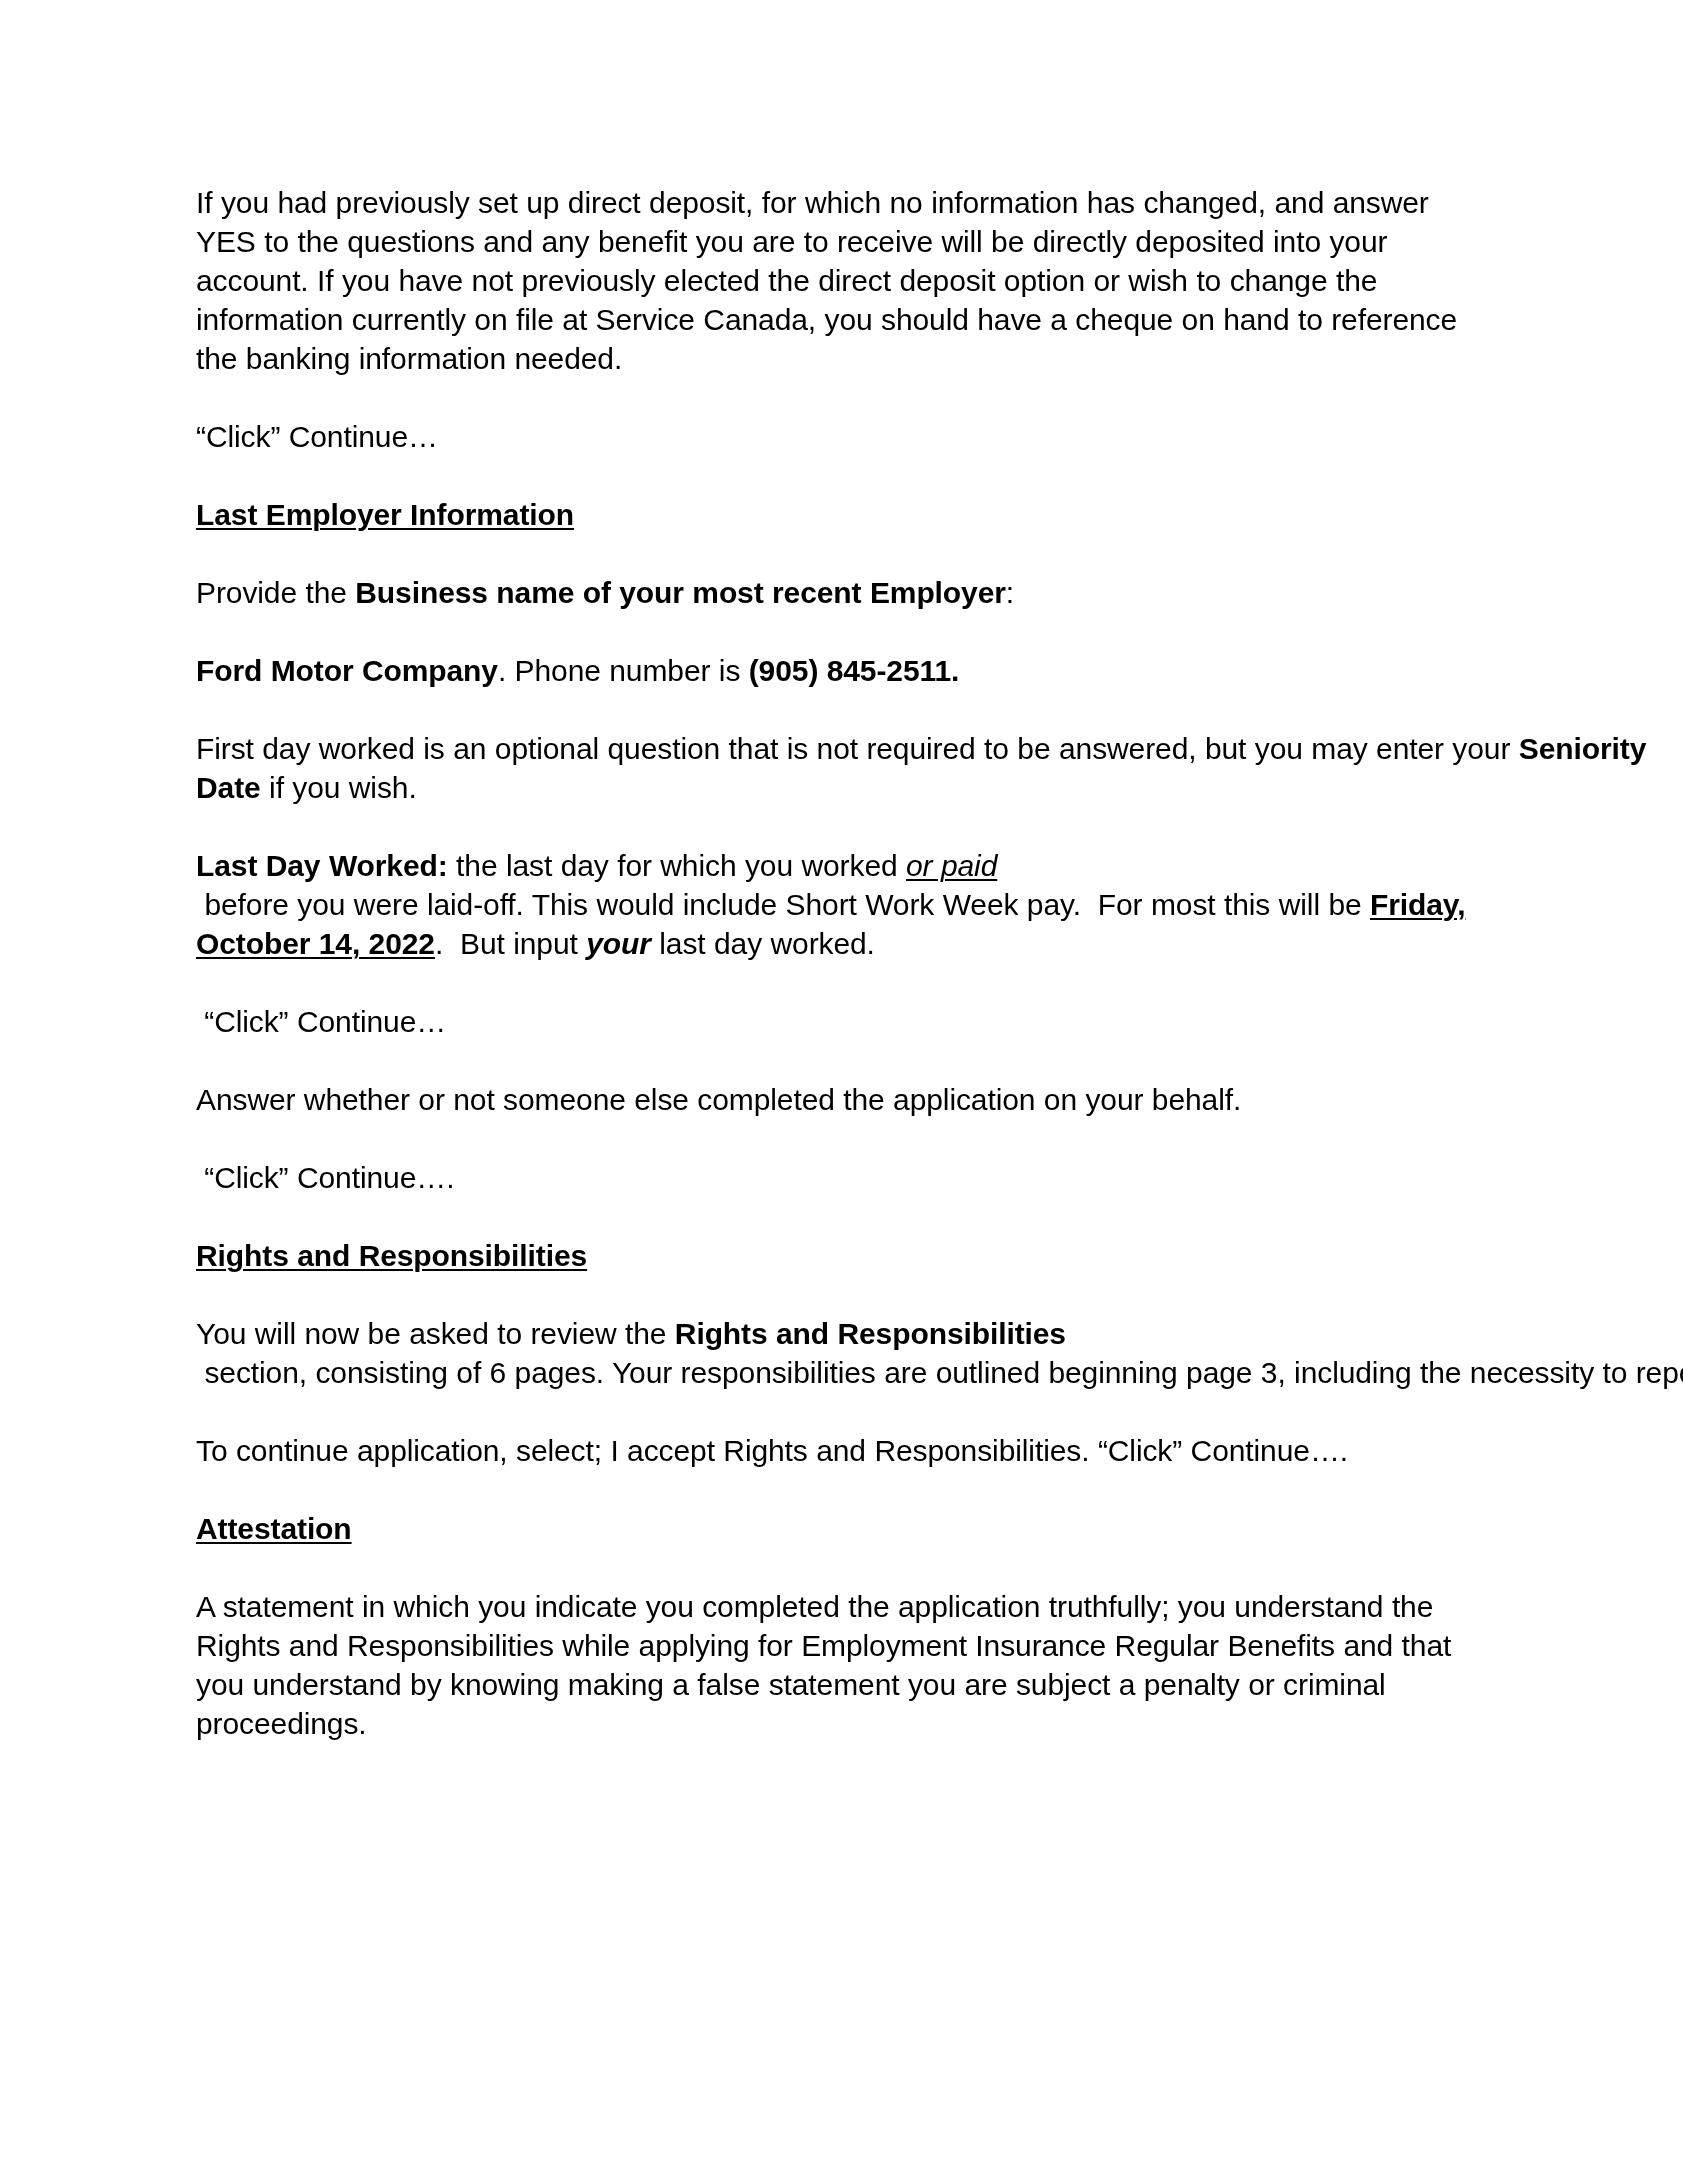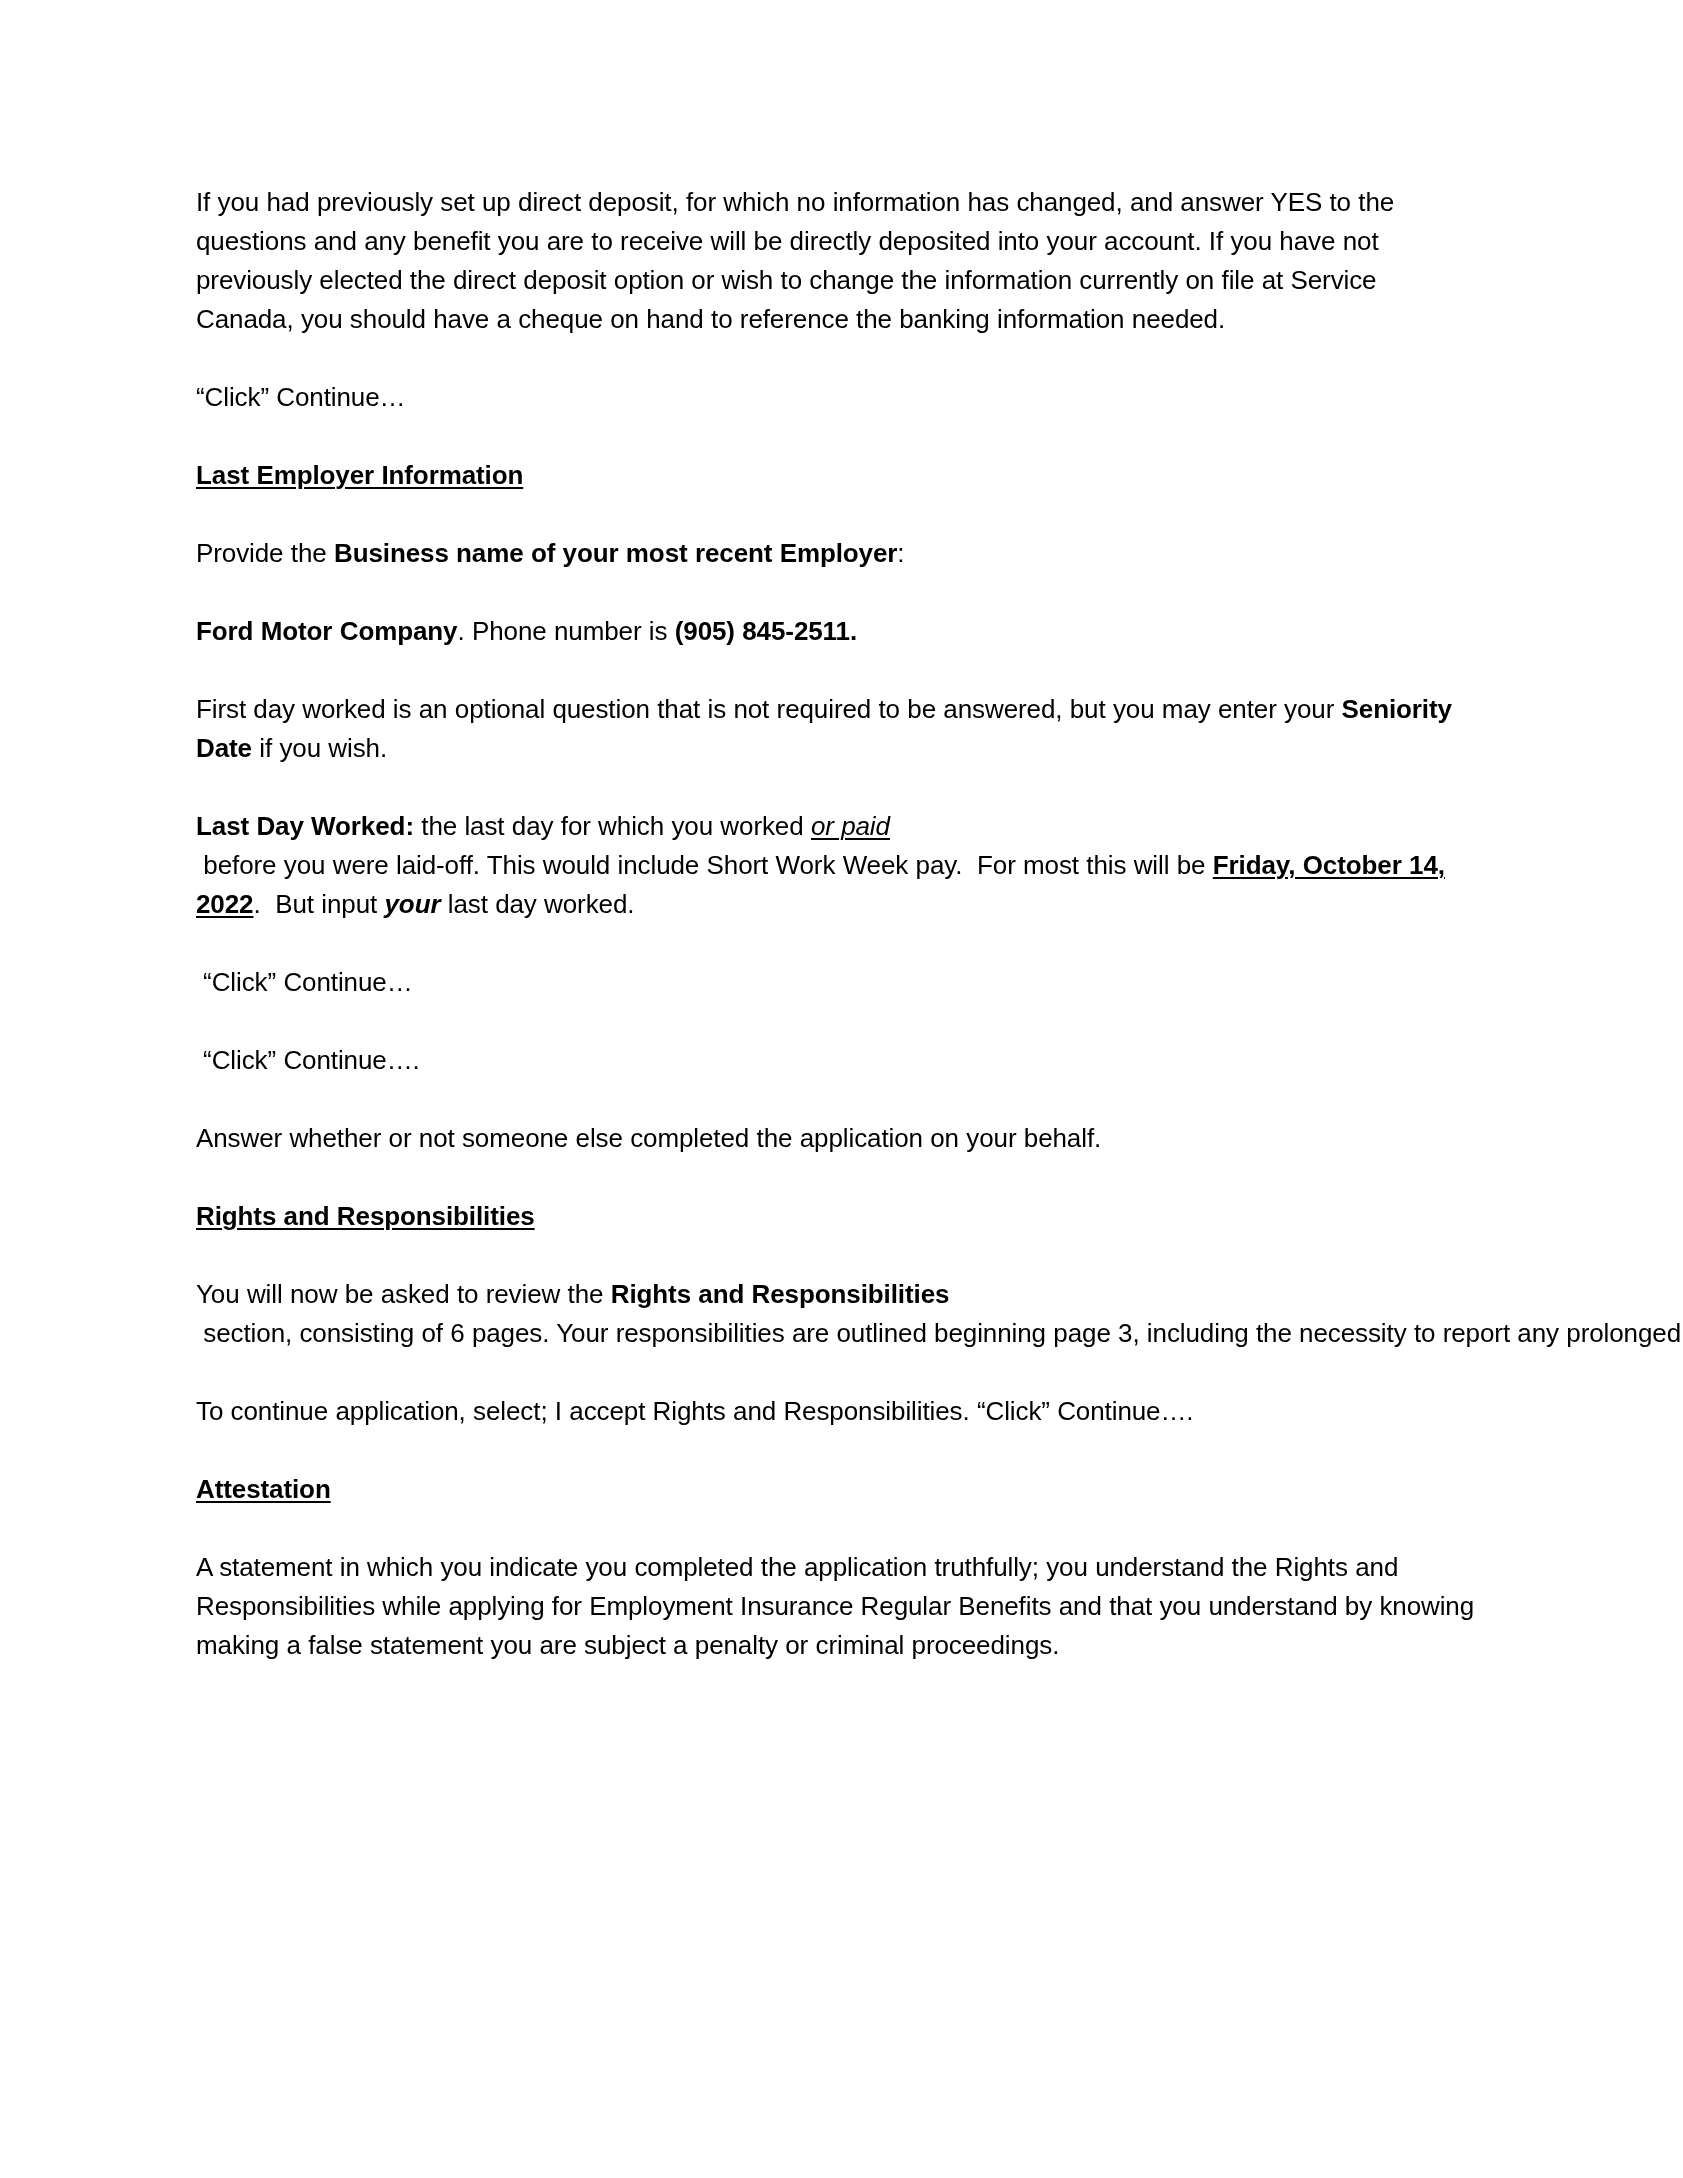--- a/index.html
+++ b/index.html
@@ -17,21 +17,21 @@
   .page {
     position: relative;
     width: 1683px;
     height: 2178px;
     background: #ffffff;
     box-sizing: border-box;
     padding: 183px 198px 0 196px;
   }
   .doc-body {
     width: 1282px;
-    font-size: 26px;
+    font-size: 30px;
     line-height: 39px;
     letter-spacing: -0.1px;
     word-spacing: 0.2px;
   }
   p.para {
     margin: 0 0 39px 0;
     padding: 0;
     text-align: left;
   }
   p.heading {
@@ -65,22 +65,22 @@
 <div class="page">
   <div class="doc-body" id="doc-body">
       <p class="para"><span>If you had previously set up direct deposit, for which no information has changed, and answer YES to the questions and any benefit you are to receive will be directly deposited into your account. If you have not previously elected the direct deposit option or wish to change the information currently on file at Service Canada, you should have a cheque on hand to reference the banking information needed.</span></p>
       <p class="para"><span>“Click” Continue…</span></p>
       <p class="heading"><span>Last Employer Information</span></p>
       <p class="para"><span class="lead-space">Provide the </span><span class="b">Business name of your most recent Employer</span><span>:</span></p>
       <p class="para"><span class="b">Ford Motor Company</span><span class="lead-space">. Phone number is </span><span class="b">(905) 845-2511.</span></p>
       <p class="para"><span class="lead-space">First day worked is an optional question that is not required to be answered, but you may enter your </span><span class="b">Seniority Date</span><span class="lead-space"> if you wish.</span></p>
       <p class="para"><span class="b">Last Day Worked:</span><span class="lead-space"> the last day for which you worked </span><span class="biu">or paid</span><span class="lead-space"> before you were laid-off. This would include Short Work Week pay.  For most this will be </span><span class="bu">Friday, October 14, 2022</span><span class="lead-space">.  But input </span><span class="bi">your</span><span class="lead-space"> last day worked.</span></p>
       <p class="para"><span class="lead-space"> “Click” Continue…</span></p>
+      <p class="para"><span>Answer whether or not someone else completed the application on your behalf.</span></p>
       <p class="para"><span class="lead-space"> “Click” Continue….</span></p>
-      <p class="para"><span>Answer whether or not someone else completed the application on your behalf.</span></p>
       <p class="heading"><span>Rights and Responsibilities</span></p>
       <p class="para"><span class="lead-space">You will now be asked to review the </span><span class="b">Rights and Responsibilities</span><span class="lead-space"> section, consisting of 6 pages. Your responsibilities are outlined beginning page 3, including the necessity to report any prolonged absence from your normal place of residence or the country during this period. You must be ready, able, and looking for work to satisfy the conditions of collecting an EI benefit or establishing a waiting period.</span></p>
       <p class="para"><span>To continue application, select; I accept Rights and Responsibilities. “Click” Continue….</span></p>
       <p class="heading"><span>Attestation</span></p>
       <p class="para"><span>A statement in which you indicate you completed the application truthfully; you understand the Rights and Responsibilities while applying for Employment Insurance Regular Benefits and that you understand by knowing making a false statement you are subject a penalty or criminal proceedings.</span></p>
     </div>
 </div>
 
 
 </body></html>

